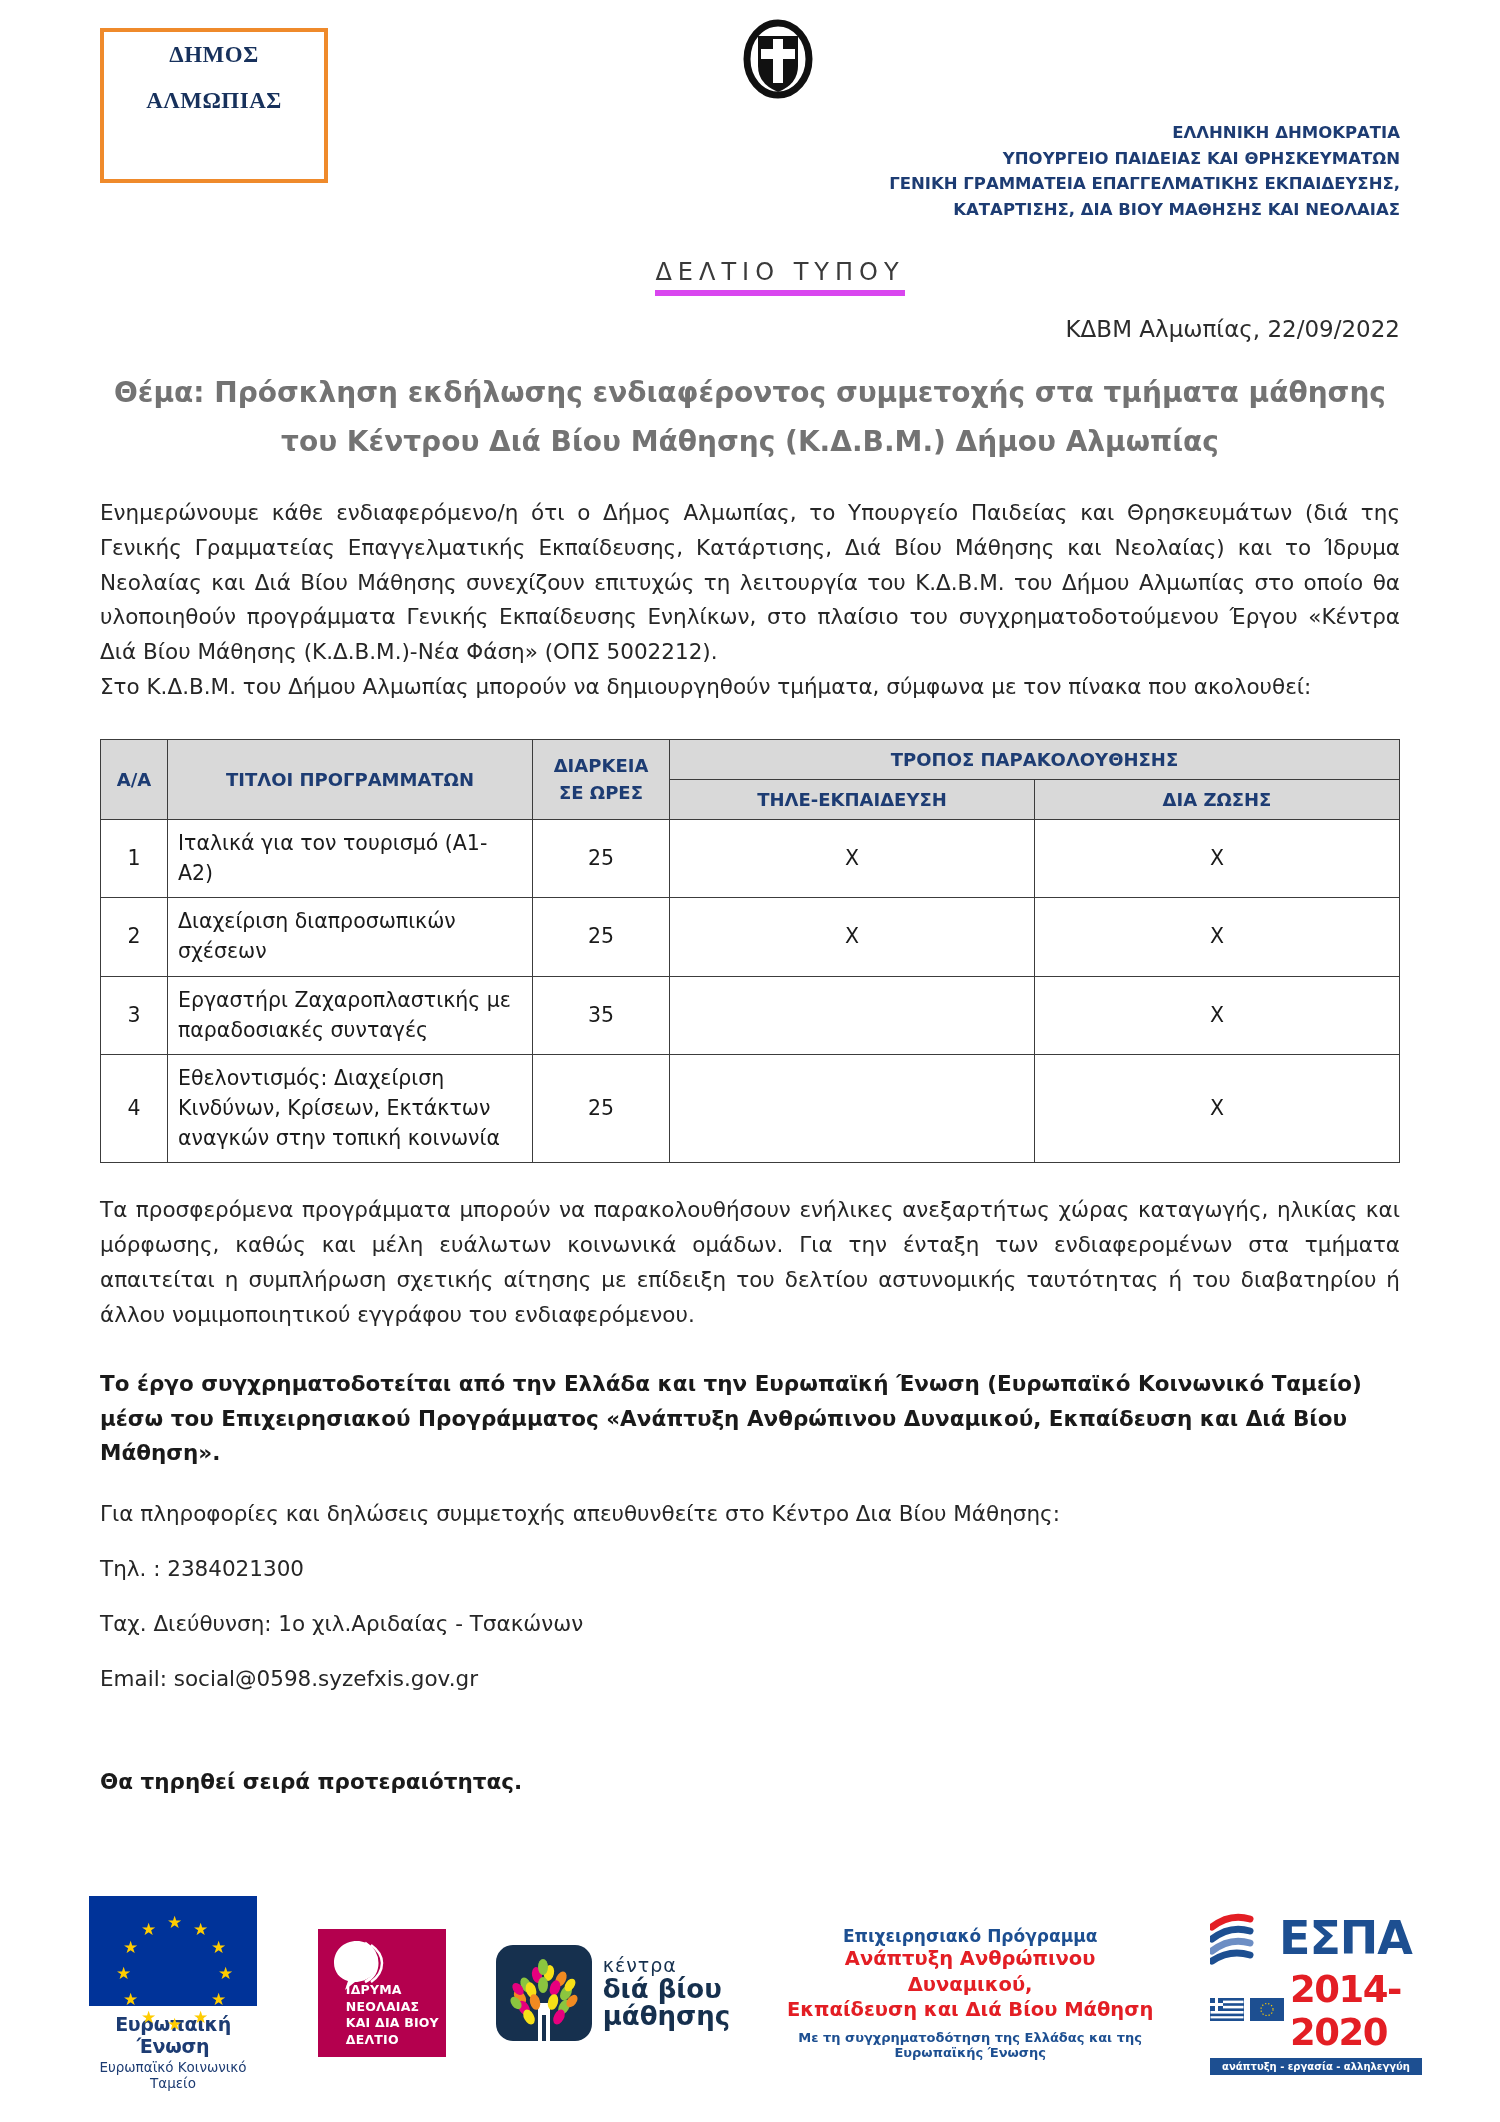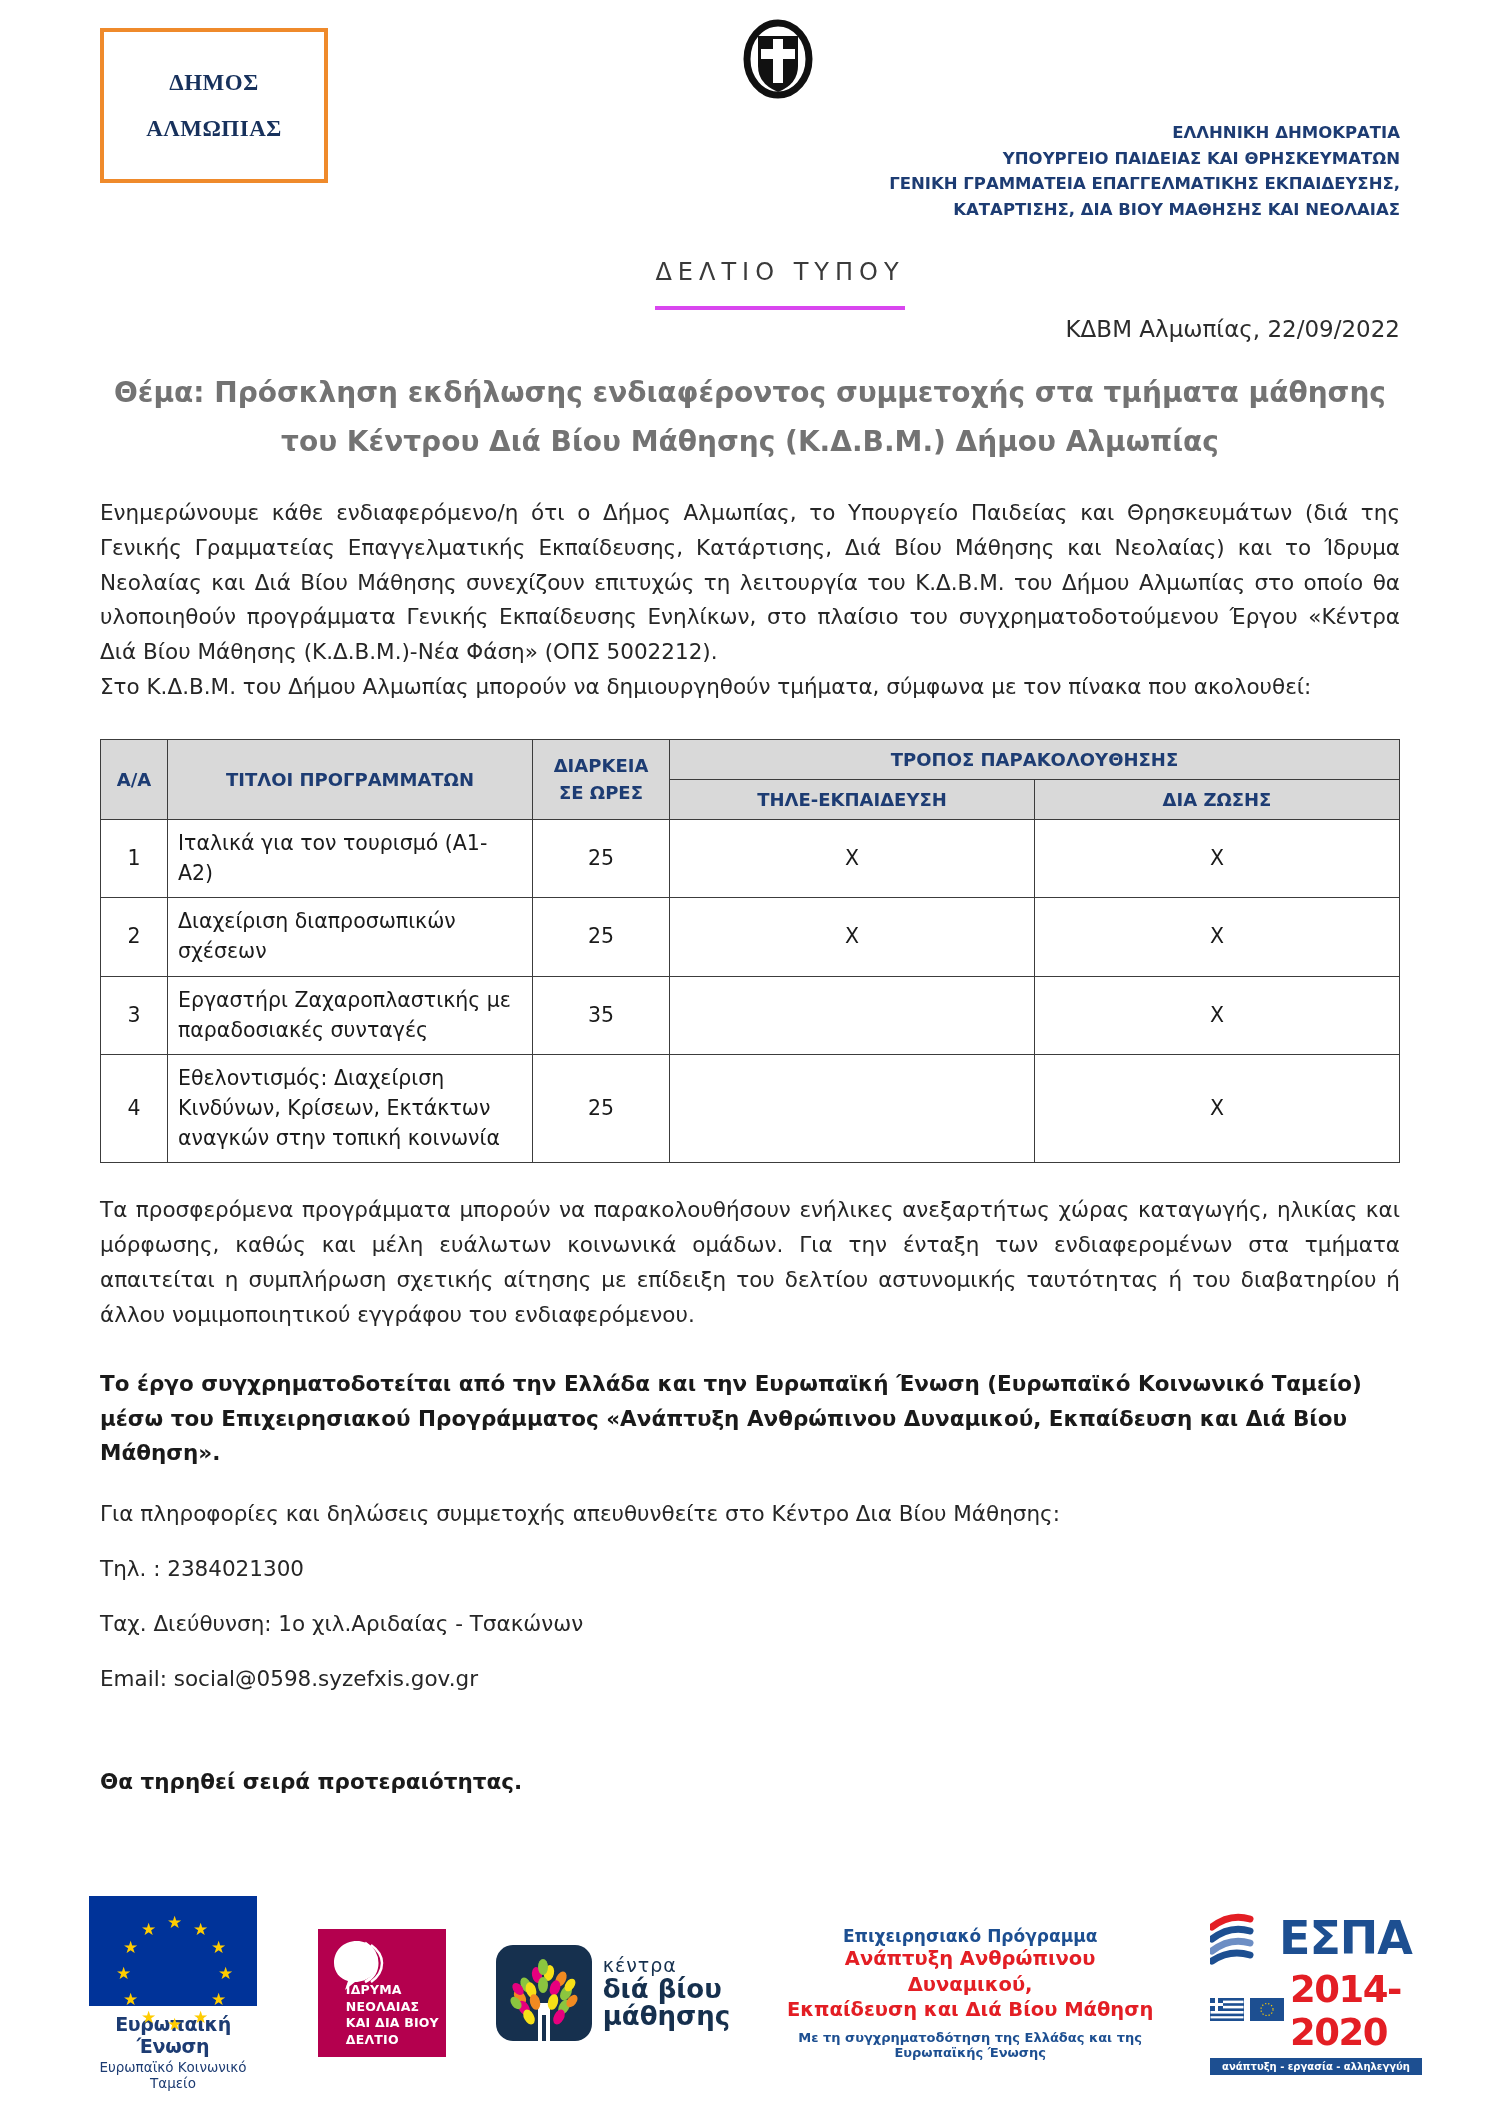--- a/index.html
+++ b/index.html
@@ -32,21 +32,21 @@
     position: absolute;
     left: 0px;
     top: 28px;
     width: 228px;
     height: 155px;
     border: 4px solid #ef8a2b;
     box-sizing: border-box;
     display: flex;
     flex-direction: column;
     align-items: center;
-    justify-content: center;
+    justify-content: flex-start;
     background: #ffffff;
   }
   .muni-box span {
     font-family: "Liberation Serif", serif;
     font-weight: bold;
     font-size: 23px;
     color: #17315c;
     line-height: 2.0;
     letter-spacing: 0.5px;
   }
@@ -73,22 +73,22 @@
   
   .press-title {
     text-align: center;
     font-size: 24px;
     color: #3a3a3a;
     letter-spacing: 6px;
     margin: 8px 0 0 0;
     padding-left: 60px;
   }
   .press-title span {
-    border-bottom: 4px solid #d946ef;
-    padding-bottom: 20px;
+    border-bottom: 6px solid #d946ef;
+    padding-bottom: 4px;
   }
   .datetime {
     text-align: right;
     font-size: 23px;
     color: #2c2c2c;
     margin-top: 30px;
   }
   .subject {
     text-align: center;
     font-weight: bold;

